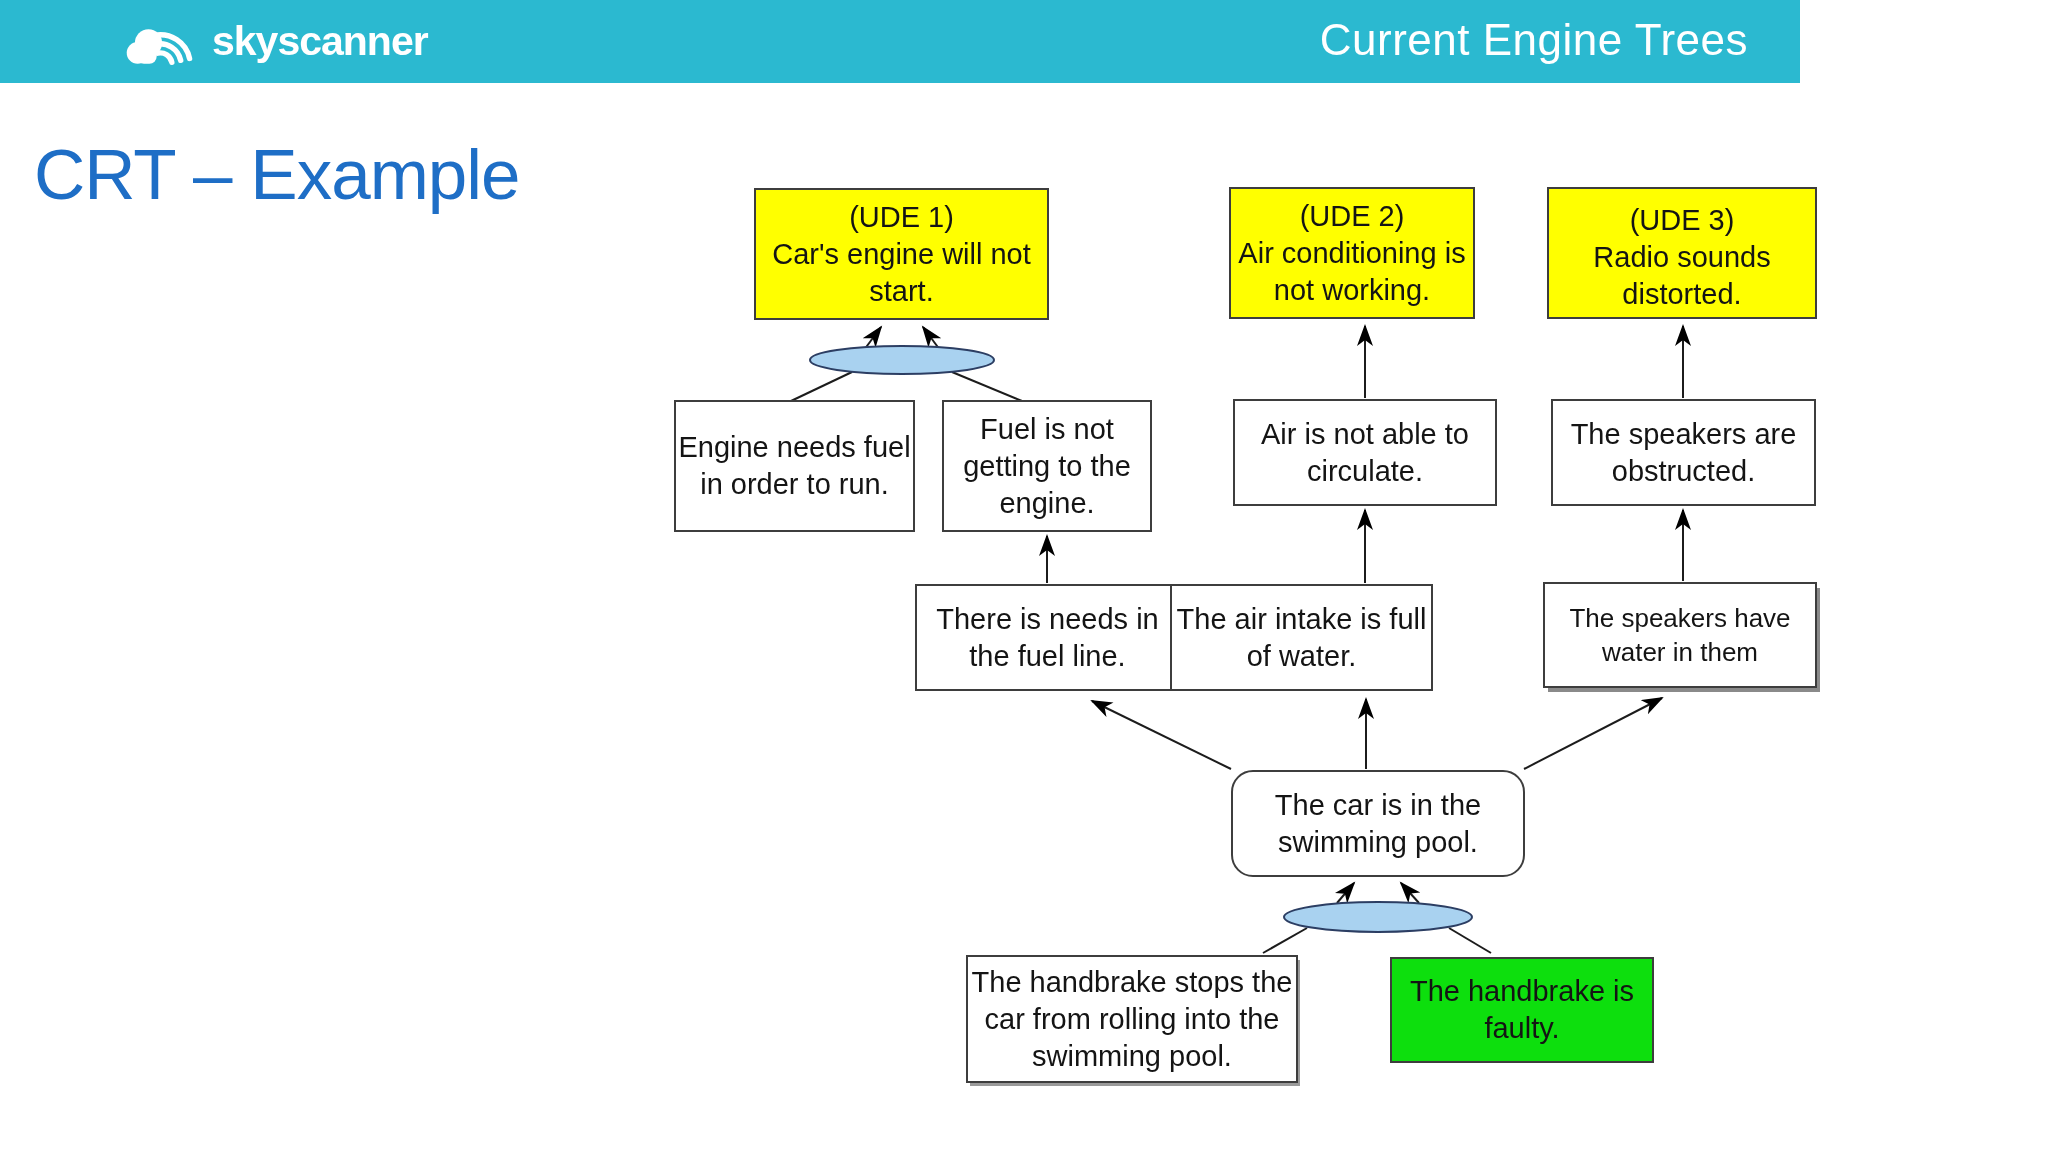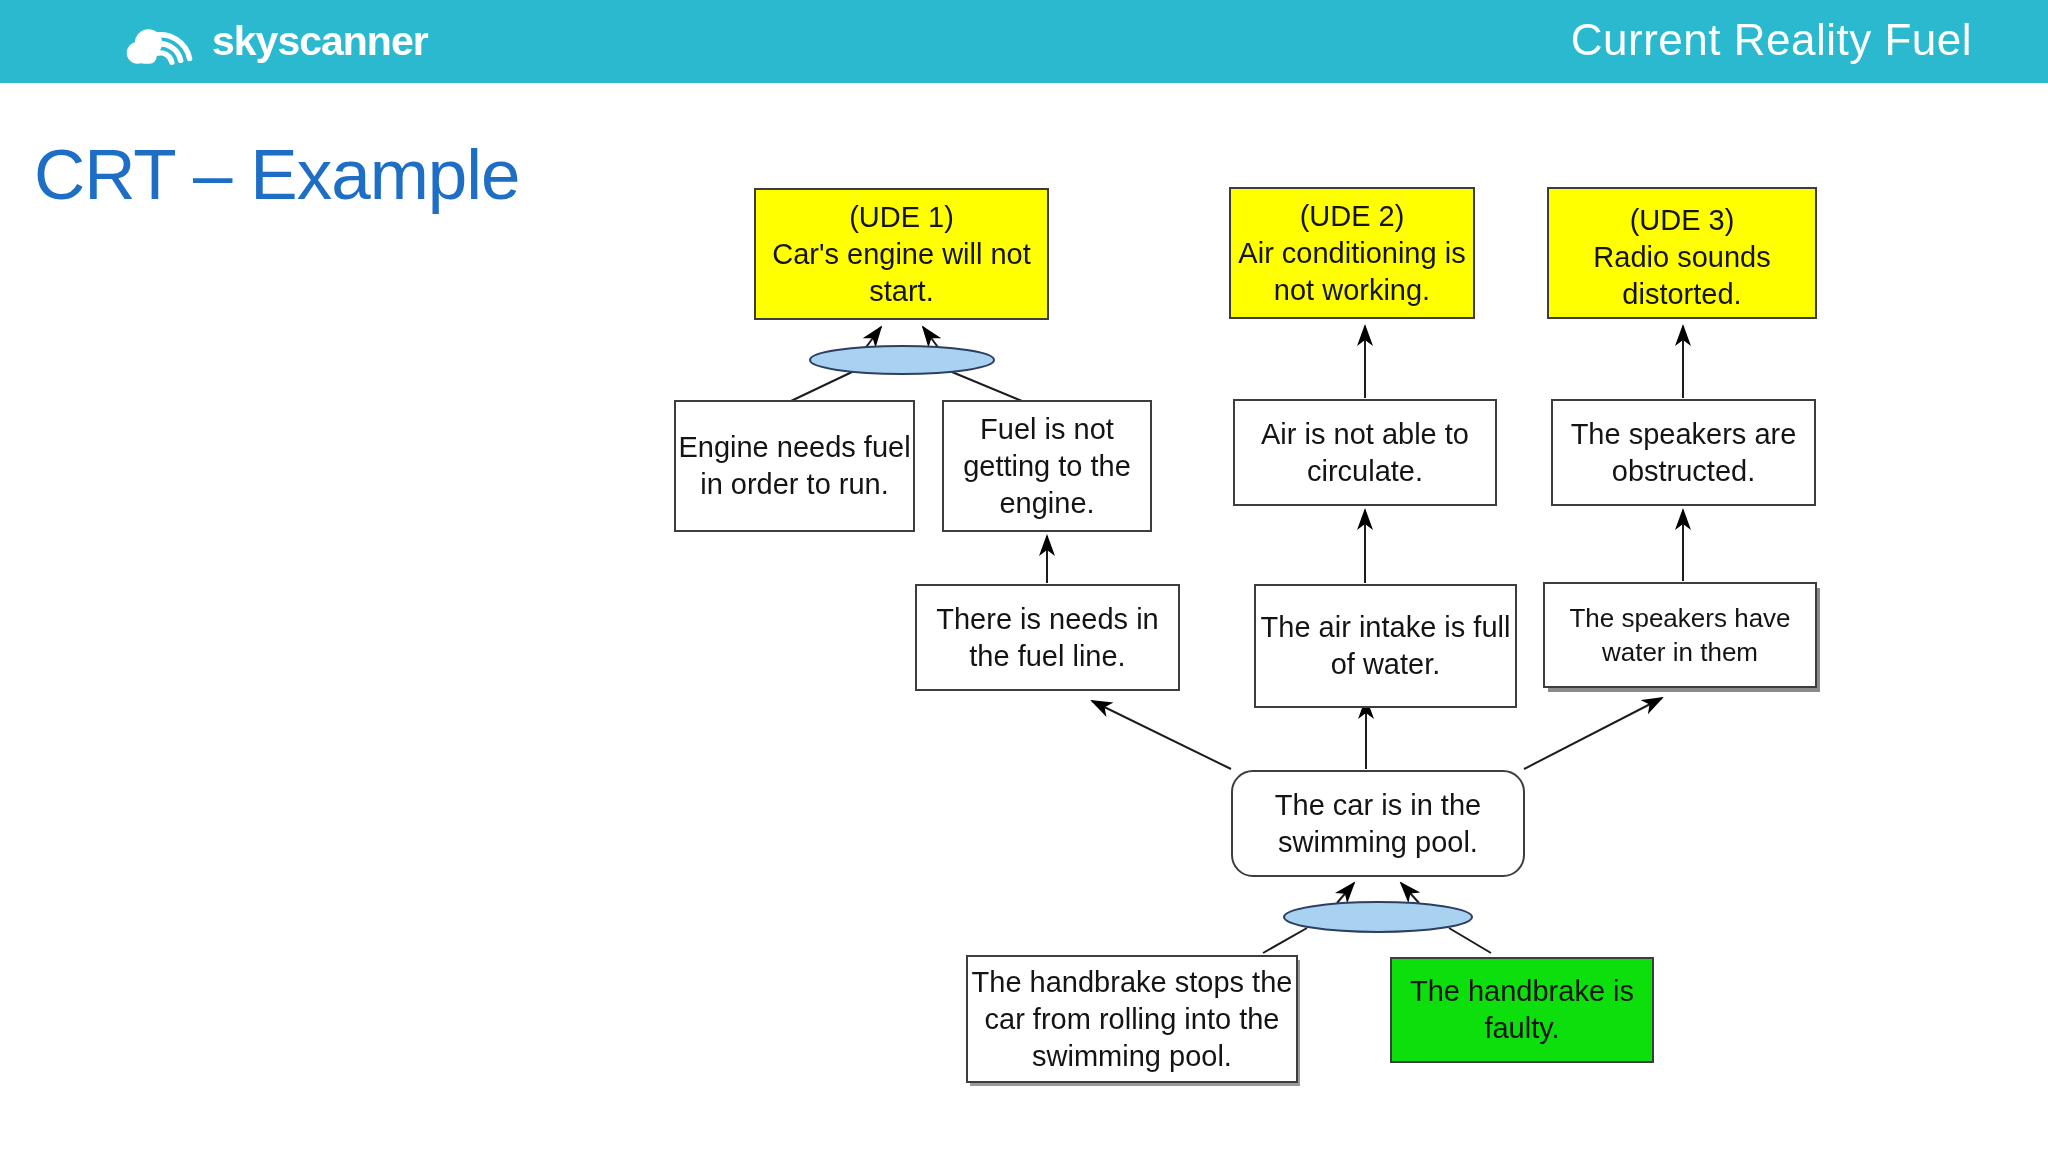--- a/index.html
+++ b/index.html
@@ -3,24 +3,24 @@
 <meta charset="utf-8">
 <style>
   html,body { margin:0; padding:0; background:#ffffff; }
   .slide {
     position:relative; width:2048px; height:1152px; overflow:hidden;
     background:#ffffff; font-family:"Liberation Sans", sans-serif;
   }
 
   
   .header {
-    position:absolute; left:0; top:0; width:2048px; height:83px;
+    position:absolute; left:0; top:0; width:1800px; height:83px;
     background:var(--header-bg,#2bb9d0);
     display:flex; align-items:center;
-    box-sizing:border-box; padding:0 76px 0 124px;
+    box-sizing:border-box; padding:0 52px 0 124px;
   }
   .brand { display:flex; align-items:center; gap:10px; }
   .brand-text {
     color:#ffffff; font-size:41px; font-weight:bold; letter-spacing:-1px;
   }
   .header-title {
     margin-left:auto; color:#ffffff; font-size:44px; font-weight:400;
     letter-spacing:0.5px; padding-bottom:4px;
   }
 
@@ -46,21 +46,21 @@
   .node--shadow{ box-shadow:3px 4px 0 -1px #9a9a9a; }
 
   #n-ude1 { left:754px;  top:188px; width:295px; height:132px; }
   #n-ude2 { left:1229px; top:187px; width:246px; height:132px; }
   #n-ude3 { left:1547px; top:187px; width:270px; height:132px;justify-content:flex-end; }
   #n-engine-fuel        { left:674px;  top:400px; width:241px; height:132px; }
   #n-fuel-not-getting   { left:942px;  top:400px; width:210px; height:132px; }
   #n-air-not-circulate  { left:1233px; top:399px; width:264px; height:107px; }
   #n-speakers-obstructed{ left:1551px; top:399px; width:265px; height:107px; }
   #n-water-fuel-line    { left:915px;  top:584px; width:265px; height:107px; }
-  #n-air-intake-water   { left:1254px; top:584px; width:263px; height:124px; }
+  #n-air-intake-water   { left:1170px; top:584px; width:263px; height:107px; }
   #n-speakers-have-water{ left:1543px; top:582px; width:274px; height:106px; }
   #n-car-in-pool        { left:1231px; top:770px; width:294px; height:107px;border-radius:22px; }
   #n-handbrake-stops    { left:966px;  top:955px; width:332px; height:128px;align-items:flex-end; }
   #n-handbrake-faulty   { left:1390px; top:957px; width:264px; height:106px; }
 
   
   .connectors {
     position:absolute; left:0; top:0; width:2048px; height:1152px;
     pointer-events:none;
   }
@@ -81,21 +81,21 @@
           <rect x="14" y="36" width="22" height="17" rx="8"></rect>
         </g>
         <g fill="none" stroke="#ffffff" stroke-width="6" stroke-linecap="round" transform="rotate(-12 40 54)">
           <path d="M40 41 A13 13 0 0 1 53 54"></path>
           <path d="M40 31 A23 23 0 0 1 63 54"></path>
           <path d="M40 21 A33 33 0 0 1 73 54"></path>
         </g>
       </svg>
       <span class="brand-text">skyscanner</span>
     </div>
-    <div class="header-title">Current Reality Fuel</div>
+    <div class="header-title">Current Engine Trees</div>
   </div>
 
   <h1 class="slide-title">CRT – Example</h1>
 
   <svg class="connectors" viewBox="0 0 2048 1152" aria-hidden="true">
     <defs>
       <marker id="ah" markerUnits="userSpaceOnUse" markerWidth="24" markerHeight="18" refX="20" refY="8" orient="auto">
         <path d="M0,0 L22,8 L0,16 L6,8 Z" fill="#000000"></path>
       </marker>
     </defs>

